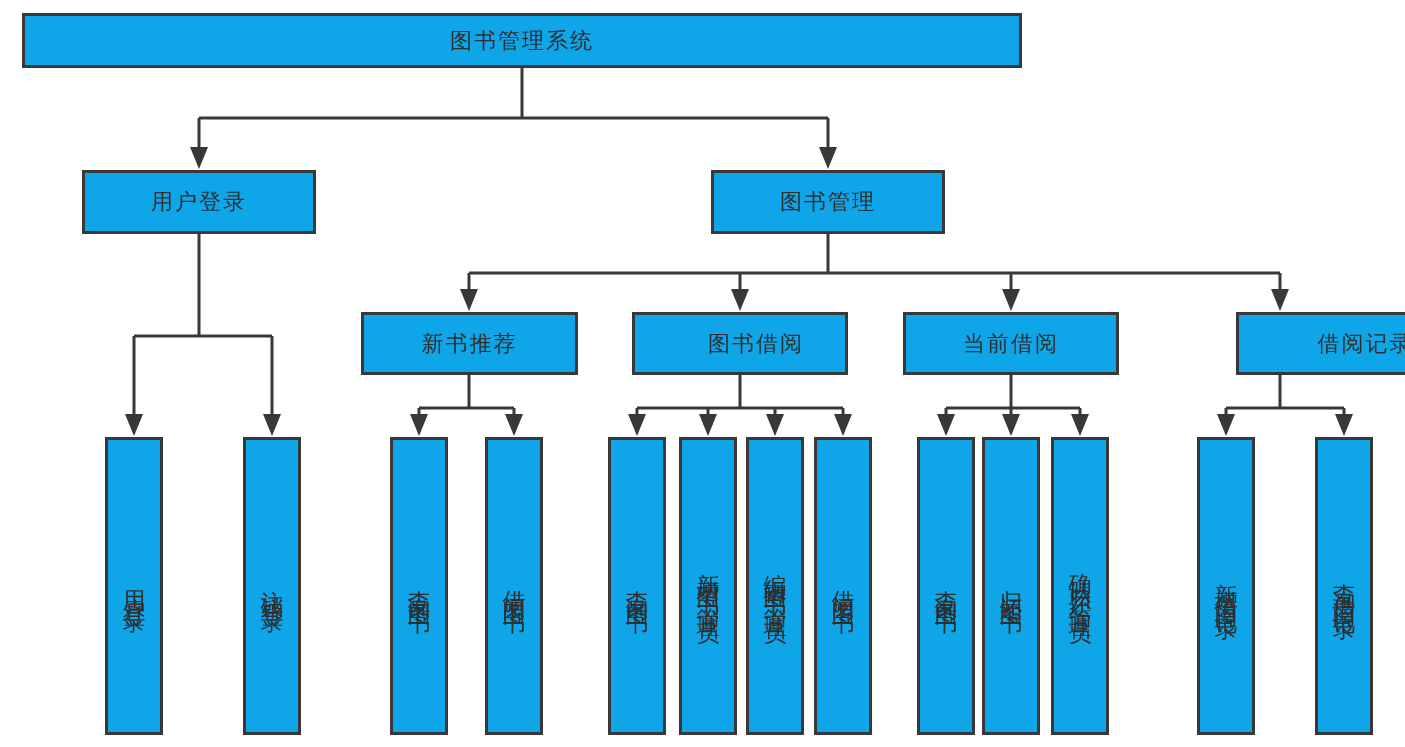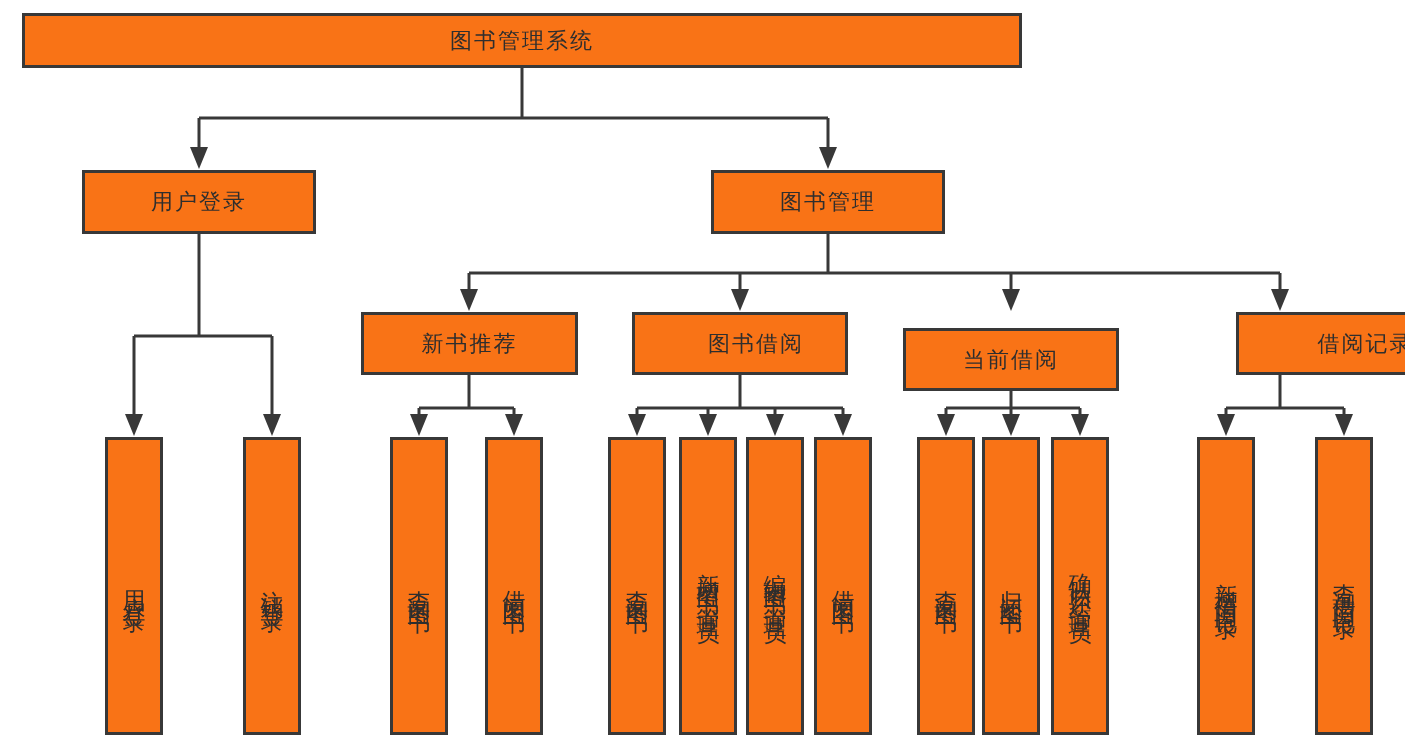--- a/index.html
+++ b/index.html
@@ -32,21 +32,21 @@
     fill: none;
   }
   .edges polygon {
     fill: var(--line);
     stroke: none;
   }
 
   .box {
     position: absolute;
     border: 3px solid var(--line);
-    background: #f97316;
+    background: #0ea5e9;
     display: flex;
     align-items: center;
     justify-content: center;
     color: var(--text);
     z-index: 2;
   }
   .hbox {
     font-size: 22px;
     letter-spacing: 2px;
   }
@@ -117,21 +117,21 @@
   <div class="box hbox" style="left:711px; top:170px; width:234px; height:64px;">
     <span>图书管理</span>
   </div>
 
   <div class="box hbox" style="left:361px; top:312px; width:217px; height:63px;">
     <span>新书推荐</span>
   </div>
   <div class="box hbox" style="left:632px; top:312px; width:216px; height:63px;padding-left:32px;">
     <span>图书借阅</span>
   </div>
-  <div class="box hbox" style="left:903px; top:312px; width:216px; height:63px;margin-top:16px;">
+  <div class="box hbox" style="left:903px; top:312px; width:216px; height:63px;">
     <span>当前借阅</span>
   </div>
   <div class="box hbox" style="left:1236px; top:312px; width:259px; height:63px;">
     <span>借阅记录</span>
   </div>
 
   <div class="box vbox" style="left:105px; top:437px; width:58px; height:298px;">
     <span class="vtext">用户登录</span>
   </div>
   <div class="box vbox" style="left:243px; top:437px; width:58px; height:298px;">

